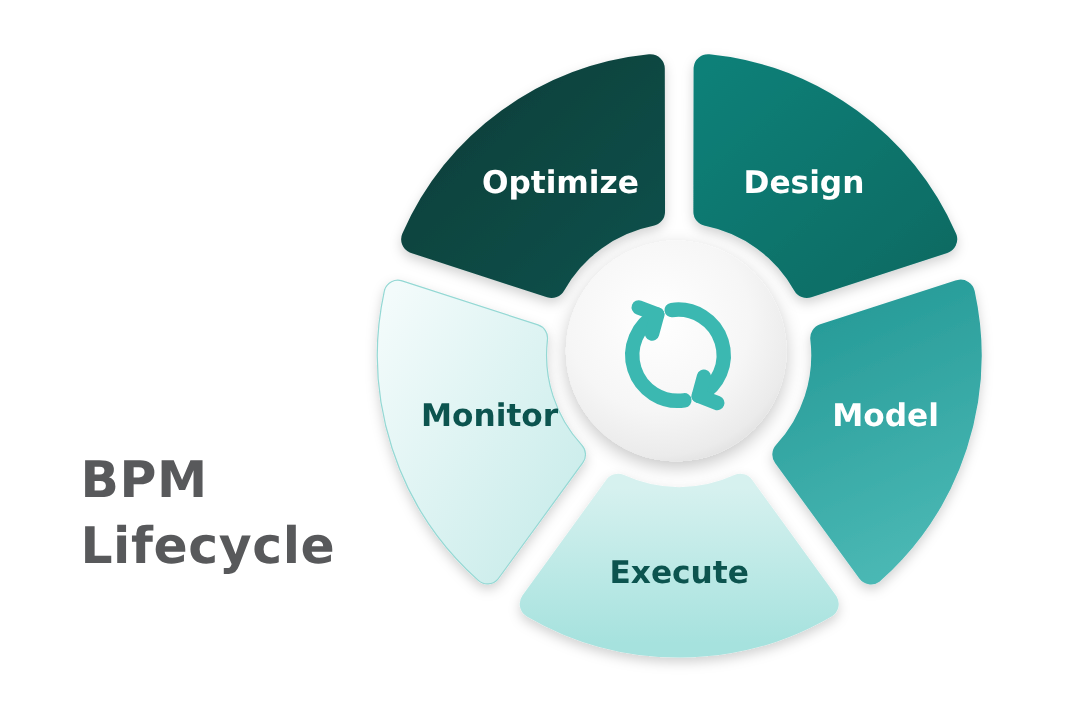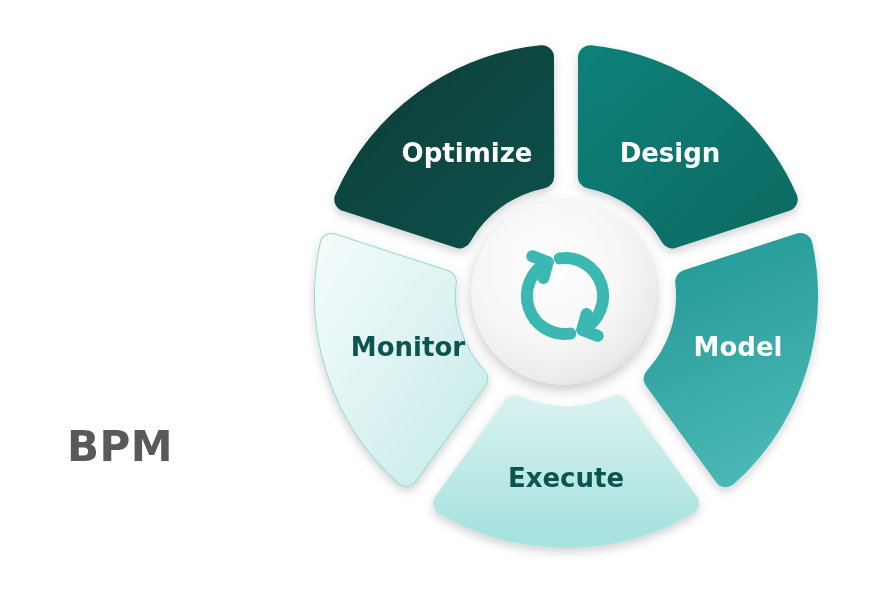--- a/index.html
+++ b/index.html
@@ -24,21 +24,20 @@
   }
   .title-block {
     position: absolute;
     left: 67px;
     top: 372px;
     color: #58595b;
     font-size: 42px;
     font-weight: bold;
     line-height: 55px;
     letter-spacing: 0.5px;
-    margin-top: 47px;
   }
   .seg-label {
     font-family: "DejaVu Sans", sans-serif;
     font-size: 26px;
     font-weight: bold;
     text-anchor: middle;
   }
   .wedge { stroke-width: 24; stroke-linejoin: round; }
 </style>
 </head>
@@ -103,15 +102,16 @@
 
     <text class="seg-label" x="670" y="153" dominant-baseline="central" fill="#ffffff">Design</text>
     <text class="seg-label" x="738" y="347" dominant-baseline="central" fill="#ffffff">Model</text>
     <text class="seg-label" x="566" y="478" dominant-baseline="central" fill="#0c544f">Execute</text>
     <text class="seg-label" x="408" y="347" dominant-baseline="central" fill="#0c544f">Monitor</text>
     <text class="seg-label" x="467" y="153" dominant-baseline="central" fill="#ffffff">Optimize</text>
   </svg>
 
   <div class="title-block">
     <div>BPM</div>
+    <div>Lifecycle</div>
   </div>
 
 </div>
 
 </body></html>

